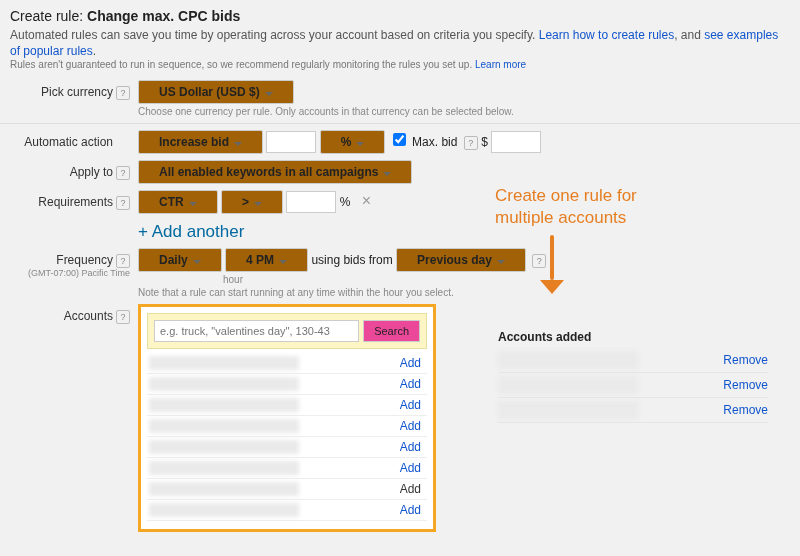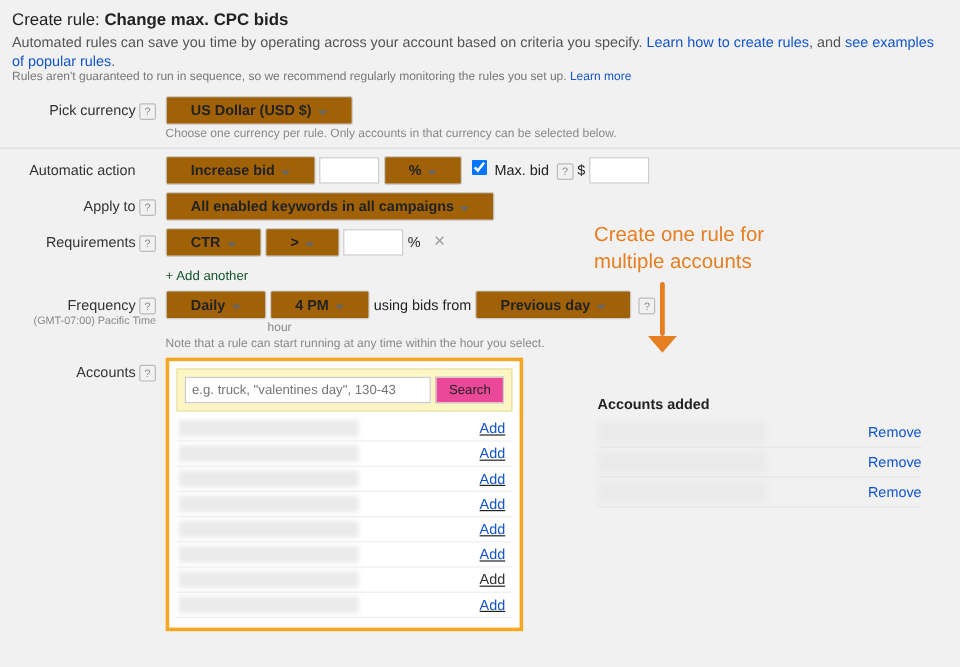--- a/index.html
+++ b/index.html
@@ -12,28 +12,28 @@
 .small{font-size:10px;color:#777;}
 hr{border:none;border-top:1px solid #ddd;margin:6px 0;}
 .row{display:flex;align-items:flex-start;margin:6px 0;}
 .lbl{width:130px;text-align:right;padding-right:8px;padding-top:5px;color:#333;}
 .help{display:inline-block;width:12px;height:12px;border:1px solid #bbb;border-radius:2px;font-size:9px;line-height:12px;text-align:center;color:#888;margin-left:3px;vertical-align:middle;}
 .controls{flex:1;}
 .dd{display:inline-block;background:#a16207;border:1px solid #ccc;border-radius:2px;padding:4px 20px;font-size:12px;cursor:pointer;}
 .dd .caret{display:inline-block;margin-left:5px;border-top:4px solid #666;border-left:4px solid transparent;border-right:4px solid transparent;}
 .txt{border:1px solid #ccc;padding:3px 4px;font-size:12px;}
 .hint{font-size:10px;color:#888;margin-top:2px;}
-.addlink{color:#14532d;font-size:11px;cursor:pointer;}
+.addlink{color:#0369a1;font-size:17px;cursor:pointer;}
 .closex{display:inline-block;color:#999;font-size:16px;margin-left:8px;cursor:pointer;line-height:1;}
 .acct-box{border:3px solid #f5a623;width:280px;padding:6px;background:#fff;}
 .acct-search{background:#fdf6c4;border:1px solid #e6e0a0;padding:6px;display:flex;gap:4px;}
 .acct-search input{flex:1;border:1px solid #ccc;padding:4px 5px;font-size:11px;}
 .srch-btn{background:#ec4899;border:1px solid #ccc;padding:4px 10px;font-size:11px;cursor:pointer;}
 .acct-list{height:170px;overflow-y:scroll;margin-top:4px;}
-.acct-row{display:flex;align-items:flex-start;justify-content:space-between;border-bottom:1px solid #eee;padding:3px 2px;text-decoration:underline;}
+.acct-row{display:flex;align-items:flex-start;justify-content:space-between;border-bottom:1px solid #eee;padding:3px 2px;}
 .blur{width:150px;height:14px;background:#eaeaea;filter:blur(2px);}
 .addbtn{color:#15c;font-size:12px;cursor:pointer;padding:0 4px;}
 .addbtn.dark{color:#333;}
 .annotation{position:absolute;left:495px;top:185px;color:#e67e22;font-size:17px;line-height:1.3;}
 .arrow{position:absolute;left:540px;top:235px;}
 .arrow-line{width:4px;height:45px;background:#e67e22;margin-left:10px;border-radius:2px;}
 .arrow-head{width:0;height:0;border-left:12px solid transparent;border-right:12px solid transparent;border-top:14px solid #e67e22;}
 .added-section{position:absolute;left:498px;top:330px;width:270px;}
 .added-section h3{font-size:12px;font-weight:700;margin:0 0 4px 0;}
 .added-row{display:flex;justify-content:space-between;align-items:center;border-bottom:1px solid #e5e5e5;padding:3px 0;}

